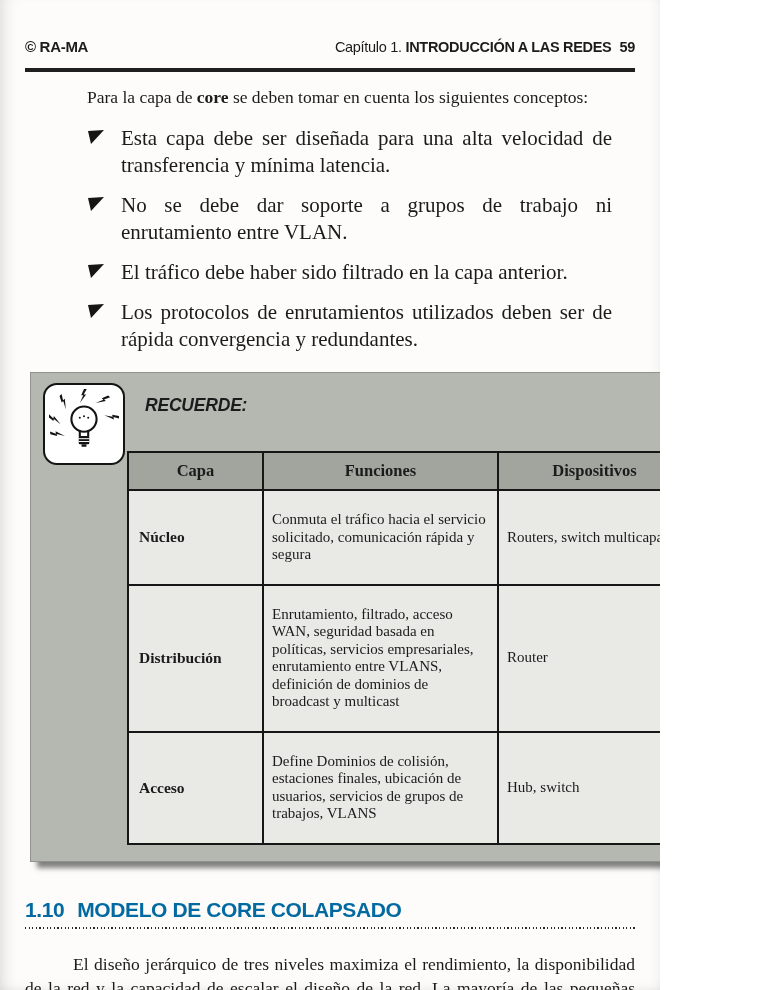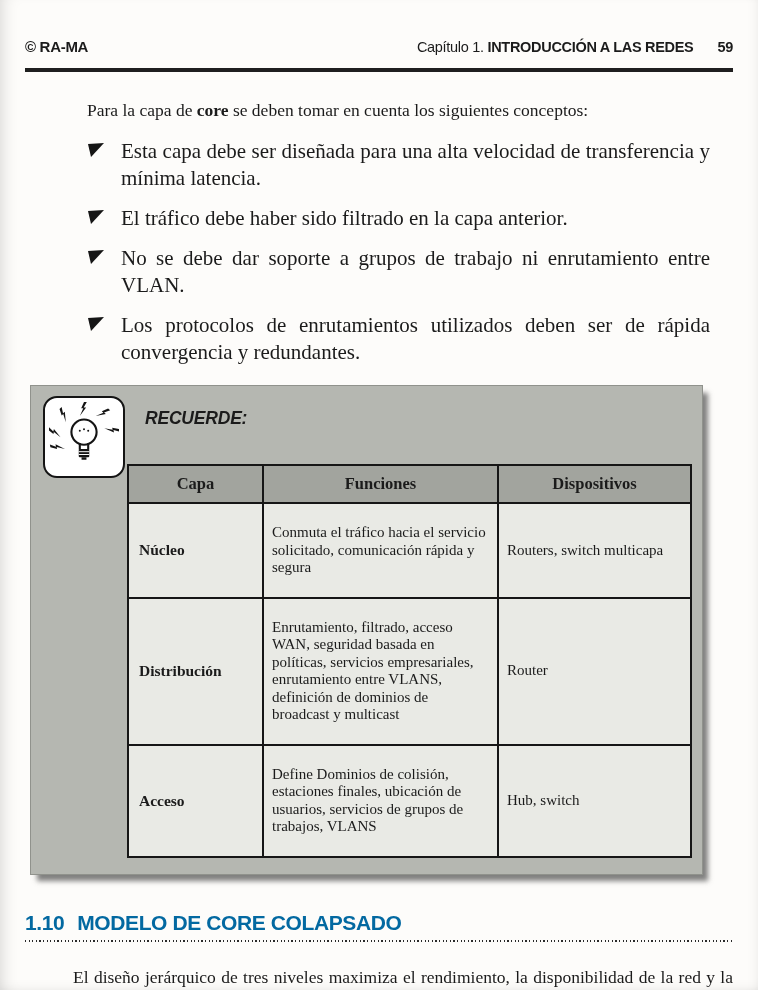--- a/index.html
+++ b/index.html
@@ -1,36 +1,36 @@
 <!DOCTYPE html>
 <html><head>
 <meta charset="utf-8">
 <style>
   * { margin:0; padding:0; box-sizing:border-box; }
   html,body { background:#ffffff; }
   .page {
-    position:relative; width:758px; height:990px; overflow:hidden;
+    position:relative; width:660px; height:990px; overflow:hidden;
     background:#fdfcfa; color:#1b1b1b;
     font-family:"Liberation Serif", serif;
     box-shadow: inset 14px 0 18px -14px rgba(0,0,0,.18), inset -10px 0 14px -12px rgba(0,0,0,.10), inset 0 -10px 14px -12px rgba(0,0,0,.10);
     padding-top:38px;
   }
   
   .pg-header {
     display:flex; justify-content:space-between; align-items:baseline;
     margin:0 25px; font-family:"Liberation Sans", sans-serif;
   }
   .publisher { font-weight:700; font-size:15px; letter-spacing:-0.3px; }
   .chapter { font-size:14.5px; letter-spacing:-0.3px; }
   .chapter .chap-title { font-weight:700; }
-  .chapter .pgnum { font-weight:700; margin-left:24px; }
+  .chapter .pgnum { font-weight:700; margin-left:8px; }
   .rule { height:4px; background:#1f1f1f; margin:13px 25px 0 25px; }
   
   .intro {
-    margin:25px 48px 0 25px; text-indent:62px;
+    margin:12px 48px 0 25px; text-indent:62px;
     font-size:17.5px; line-height:26px;
   }
   .bullets { list-style:none; margin:15px 48px 0 88px; }
   .bullets li { position:relative; padding-left:33px; margin-bottom:13px; }
   .bullets li .flag { position:absolute; left:0; top:5px; }
   .bullets li span.txt { display:block; text-align:justify; font-size:21px; line-height:27px; }
   
   .remember-box {
     margin:19px 0 0 30px; width:673px;
     background:#b5b7b1; border:1px solid #90928c;
@@ -99,27 +99,27 @@
     <li>
       <svg class="flag" width="17" height="15" viewBox="0 0 17 15">
           <polygon points="0,1 16,0 3,14" fill="#151515"></polygon>
         </svg>
       <span class="txt">Esta capa debe ser diseñada para una alta velocidad de transferencia y mínima latencia.</span>
     </li>
     <li>
       <svg class="flag" width="17" height="15" viewBox="0 0 17 15">
           <polygon points="0,1 16,0 3,14" fill="#151515"></polygon>
         </svg>
-      <span class="txt">El tráfico debe haber sido filtrado en la capa anterior.</span>
+      <span class="txt">No se debe dar soporte a grupos de trabajo ni enrutamiento entre VLAN.</span>
     </li>
     <li>
       <svg class="flag" width="17" height="15" viewBox="0 0 17 15">
           <polygon points="0,1 16,0 3,14" fill="#151515"></polygon>
         </svg>
-      <span class="txt">No se debe dar soporte a grupos de trabajo ni enrutamiento entre VLAN.</span>
+      <span class="txt">El tráfico debe haber sido filtrado en la capa anterior.</span>
     </li>
     <li>
       <svg class="flag" width="17" height="15" viewBox="0 0 17 15">
           <polygon points="0,1 16,0 3,14" fill="#151515"></polygon>
         </svg>
       <span class="txt">Los protocolos de enrutamientos utilizados deben ser de rápida convergencia y redundantes.</span>
     </li>
   </ul>
 
   <div class="remember-box">

